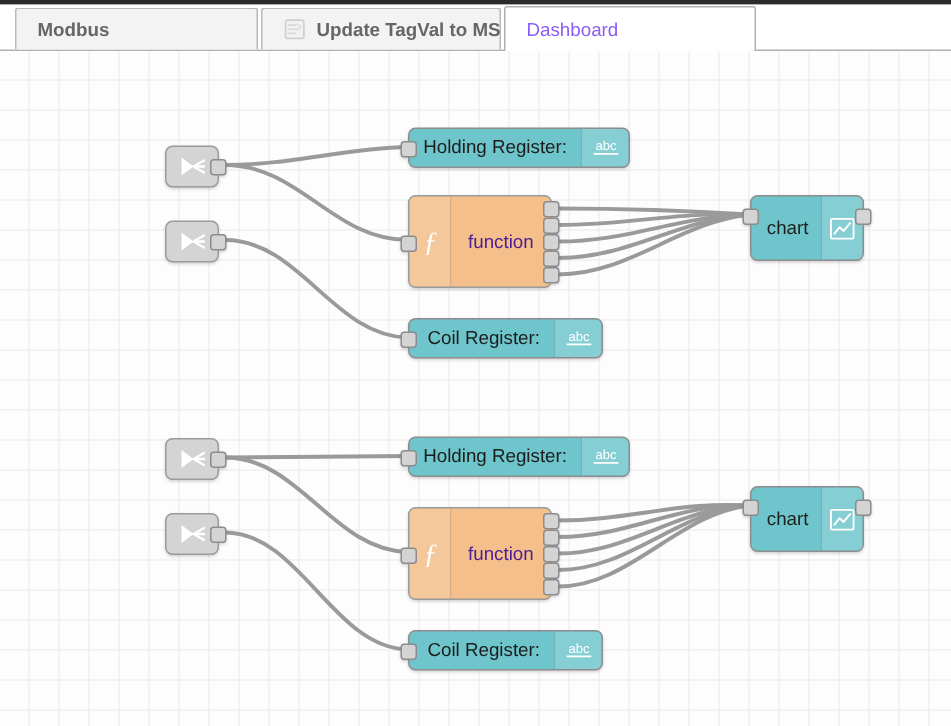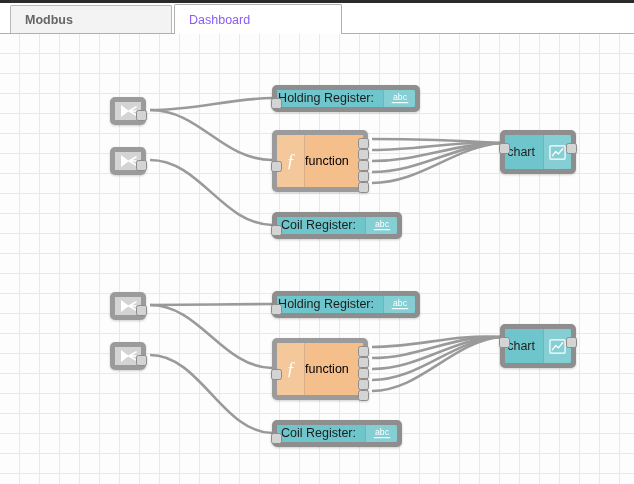--- a/index.html
+++ b/index.html
@@ -97,21 +97,21 @@
     stroke-width: 2.6;
   }
 
   
   .node {
     position: absolute;
     box-sizing: border-box;
     display: flex;
     align-items: center;
     border-radius: 5px;
-    border: 5px solid #000000;
+    border: 1px solid #000000;
     font-size: 12.5px;
     color: #1f1f1f;
     background: #6fc7cd;
     filter: drop-shadow(0 1px 1px rgba(0,0,0,.18));
   }
 
   
   .node.inject {
     width: 36px;
     height: 28px;
@@ -163,22 +163,23 @@
     flex: 0 0 auto;
     border-right: 1px solid rgba(0,0,0,.13);
     background: rgba(255,255,255,.14);
     display: flex;
     align-items: center;
     justify-content: center;
     border-top-left-radius: 4px;
     border-bottom-left-radius: 4px;
   }
   .node.fn .label {
+    padding-left: 11px;
     font-size: 12.5px;
-    color: #000000;
+    color: #4c1d95;
   }
 
   
   .node.chart {
     height: 44px;
     width: 76px;
     background: #6ec6cc;
     border-color: #8e8e8e;
     justify-content: flex-end;
   }
@@ -216,20 +217,30 @@
 <body>
 
 <div id="app">
 
   <div id="tabbar">
 
     <div class="tab tab-w1">
       <span>Modbus</span>
     </div>
 
+    <div class="tab tab-w2">
+      <span class="tab-icon">
+        <svg viewBox="0 0 16 16" width="15" height="15">
+          <rect x="1.5" y="1.5" width="13" height="13" rx="1.5" fill="#f2f2f2" stroke="#b4b4b4" stroke-width="1.2"></rect>
+          <path d="M3.5 5h5M3.5 8h7M3.5 11h5" stroke="#c2c2c2" stroke-width="1.2" stroke-linecap="round"></path>
+          <path d="M9.5 4.2l3 2.2-3 2.2" fill="none" stroke="#c8c8c8" stroke-width="1.1" stroke-linejoin="round"></path>
+        </svg>
+      </span>
+      <span>Update TagVal to MS</span>
+    </div>
 
     <div class="tab tab-w3 active">
       <span>Dashboard</span>
     </div>
 
   </div>
 
   <div id="canvas-wrap">
 
     <div id="grid"></div>

